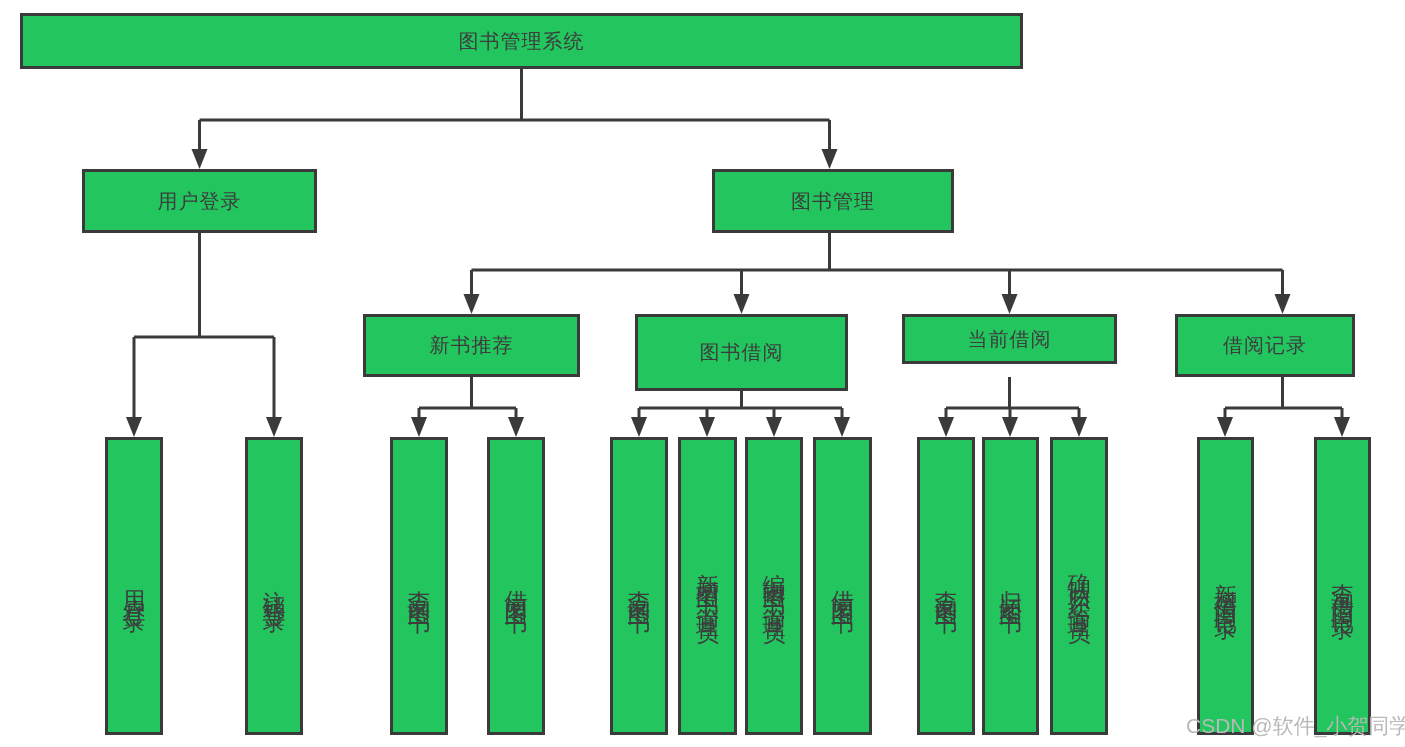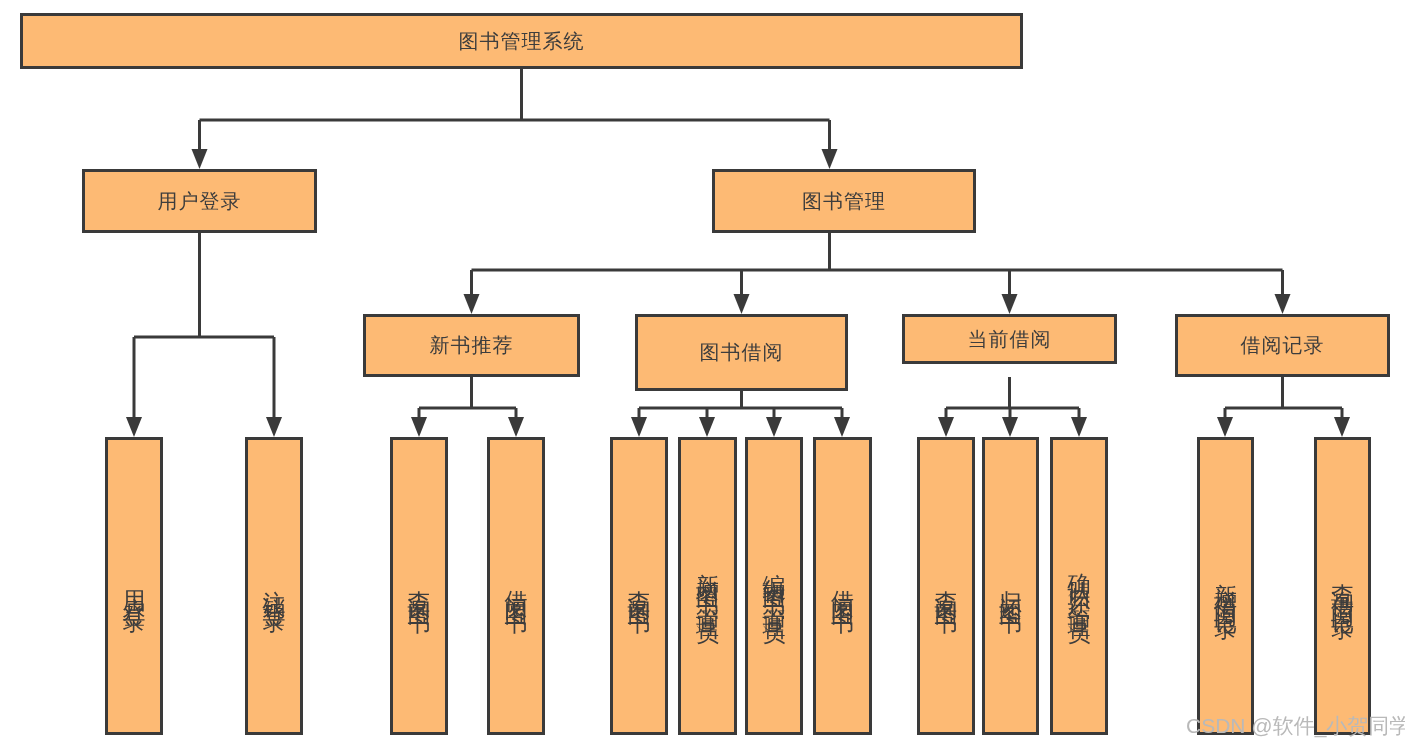--- a/index.html
+++ b/index.html
@@ -20,21 +20,21 @@
     left: 0;
     top: 0;
     width: 1405px;
     height: 747px;
     z-index: 1;
   }
   .node {
     position: absolute;
     box-sizing: border-box;
     border: 3px solid #3a3a3a;
-    background: #fdba74;
+    background: #22c55e;
     display: flex;
     align-items: center;
     justify-content: center;
     z-index: 2;
     color: #3d3d3d;
   }
   .node.h-label {
     font-size: 20px;
     letter-spacing: 1px;
   }
@@ -48,25 +48,25 @@
     text-orientation: mixed;
     font-size: 23px;
     letter-spacing: 7px;
     line-height: 1;
     white-space: nowrap;
     color: #3d3d3d;
   }
   
   .n-root   { left: 20px;   top: 13px;  width: 1003px; height: 56px; }
   .n-login  { left: 82px;   top: 169px; width: 235px;  height: 64px; }
-  .n-bmgmt  { left: 712px;  top: 169px; width: 264px;  height: 64px; }
+  .n-bmgmt  { left: 712px;  top: 169px; width: 242px;  height: 64px; }
   .n-newrec { left: 363px;  top: 314px; width: 217px;  height: 63px; }
   .n-borrow { left: 635px;  top: 314px; width: 213px;  height: 77px; }
   .n-curr   { left: 902px;  top: 314px; width: 215px;  height: 50px; }
-  .n-record { left: 1175px; top: 314px; width: 215px;  height: 63px; }
+  .n-record { left: 1175px; top: 314px; width: 180px;  height: 63px; }
   .lf-1  { left: 105px; }
   .lf-2  { left: 245px; }
   .lf-3  { left: 390px; }
   .lf-4  { left: 487px; }
   .lf-5  { left: 610px; }
   .lf-6  { left: 678px; width: 59px; }
   .lf-7  { left: 745px; }
   .lf-8  { left: 813px; width: 59px; }
   .lf-9  { left: 917px; }
   .lf-10 { left: 982px; width: 57px; }

